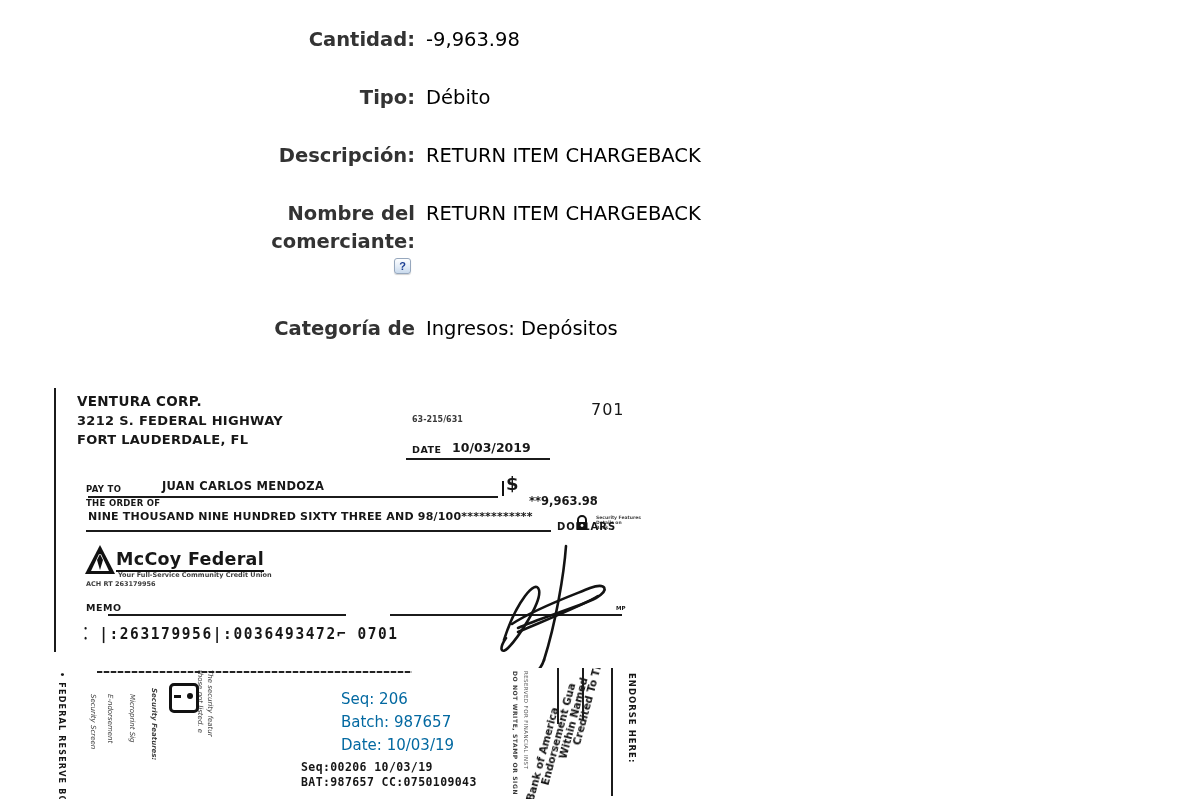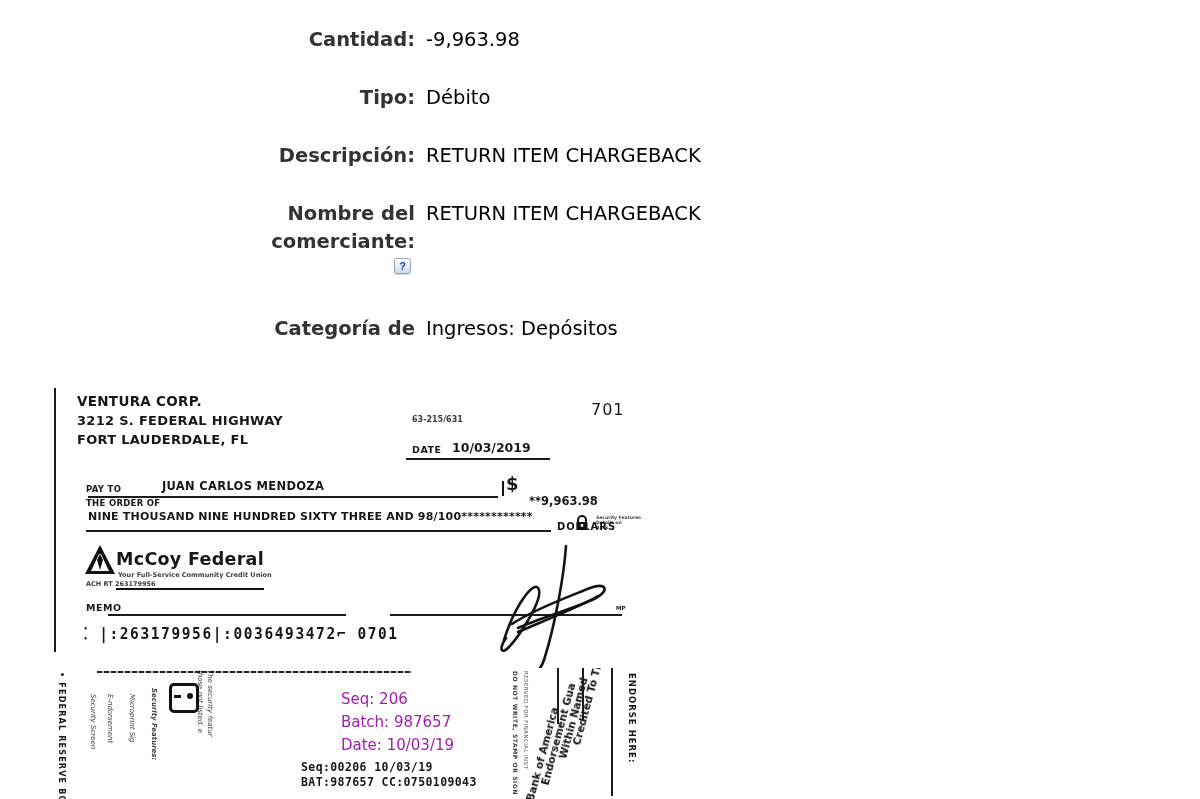--- a/index.html
+++ b/index.html
@@ -35,35 +35,35 @@
   .cf-datelabel{left:362px;top:58px;font-size:9.5px;font-weight:bold;letter-spacing:.5px;}
   .cf-dateval{left:402px;top:54px;font-size:12.5px;font-weight:bold;}
   .cf-payto{left:36px;top:96px;font-size:8.5px;font-weight:bold;letter-spacing:.3px;line-height:14px;}
   .cf-payee{left:112px;top:93px;font-size:11.5px;font-weight:bold;letter-spacing:.3px;}
   .cf-dollar{left:456px;top:87px;font-size:18px;font-weight:bold;}
   .cf-amount{left:479px;top:108px;font-size:11.5px;font-weight:bold;}
   .cf-words{left:38px;top:124px;font-size:11px;font-weight:bold;letter-spacing:.2px;white-space:nowrap;text-align:right;}
   .cf-dollars{left:507px;top:135px;font-size:10px;font-weight:bold;letter-spacing:1px;}
   .cf-secnote{left:546px;top:129px;font-size:4.5px;font-weight:bold;line-height:5px;}
   .cf-bankname{left:66px;top:163px;font-size:17.5px;font-weight:bold;letter-spacing:.3px;
-               border-bottom:2px solid #111;padding-bottom:19px;}
+               border-bottom:2px solid #111;padding-bottom:1px;}
   .cf-tagline{left:68px;top:185px;font-size:6.5px;font-weight:bold;}
   .cf-ach{left:36px;top:194px;font-size:6.5px;font-weight:bold;}
   .cf-memo{left:36px;top:216px;font-size:9.5px;font-weight:bold;letter-spacing:.5px;}
   .cf-mp{left:566px;top:219px;font-size:5.5px;font-weight:bold;}
   .cf-micr{left:34px;top:236px;font-family:"DejaVu Sans Mono","Liberation Mono",monospace;
            font-size:14.5px;font-weight:bold;letter-spacing:1.6px;transform:scaleY(1.12);}
   .cf-bracket{left:447px;top:95px;width:5px;height:15px;border-right:2px solid #111;}
 
   
   .check-back{left:55px;top:668px;width:597px;height:131px;background:#fff;overflow:hidden;}
   .vtext{writing-mode:vertical-rl;text-orientation:sideways;white-space:nowrap;position:absolute;color:#171717;}
   .cb-fed{left:2px;top:4px;font-size:8px;font-weight:bold;letter-spacing:1.2px;height:127px;}
   .cb-col{font-size:7px;font-style:italic;height:127px;}
-  .cb-seq{left:286px;top:20px;font-size:15px;color:#a21caf;line-height:23px;}
+  .cb-seq{left:286px;top:20px;font-size:15px;color:#0369a1;line-height:23px;}
   .cb-mono{left:246px;top:92px;font-family:"DejaVu Sans Mono","Liberation Mono",monospace;
            font-size:11.5px;font-weight:bold;line-height:15px;letter-spacing:.4px;color:#161616;}
   .stamp-line{position:absolute;transform:translate(-50%,-50%) rotate(-75deg);
               white-space:nowrap;font-size:10.5px;font-weight:bold;color:#141414;filter:blur(.45px);}
   .cb-endorse{left:572px;top:5px;font-size:8.5px;font-weight:bold;letter-spacing:1px;height:127px;}
   .cb-donot{left:457px;top:3px;font-size:6px;font-weight:bold;letter-spacing:.6px;height:127px;}
   .cb-reserved{left:468px;top:3px;font-size:5.5px;letter-spacing:.4px;height:127px;opacity:.75;}
   .cb-icon{position:absolute;left:114px;top:15px;width:24px;height:24px;border:3px solid #111;
            border-radius:5px;}
   .cb-icon .dot{position:absolute;right:3px;top:7px;width:6px;height:6px;background:#111;border-radius:50%;}

